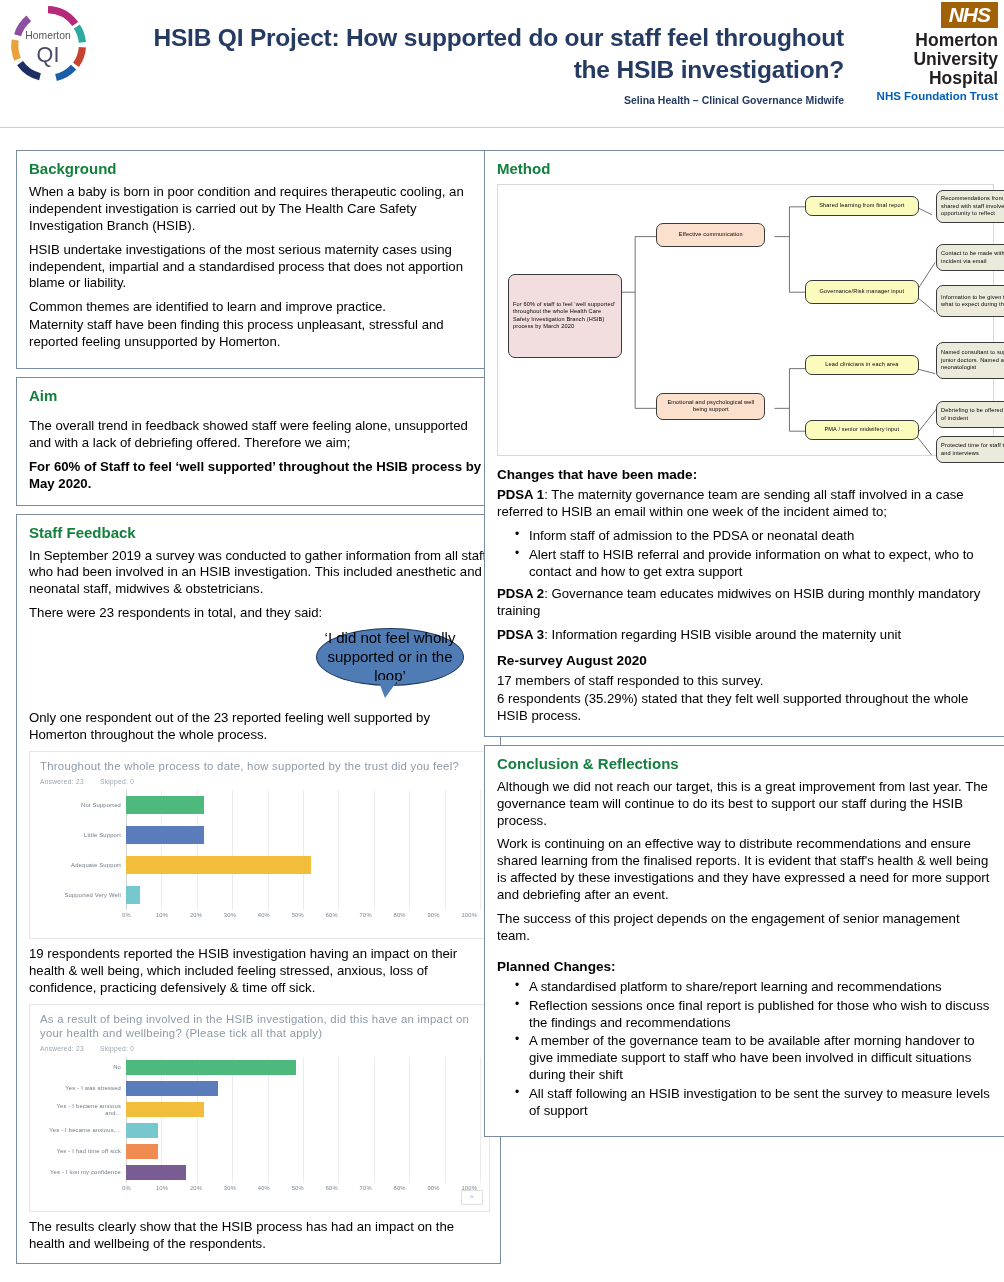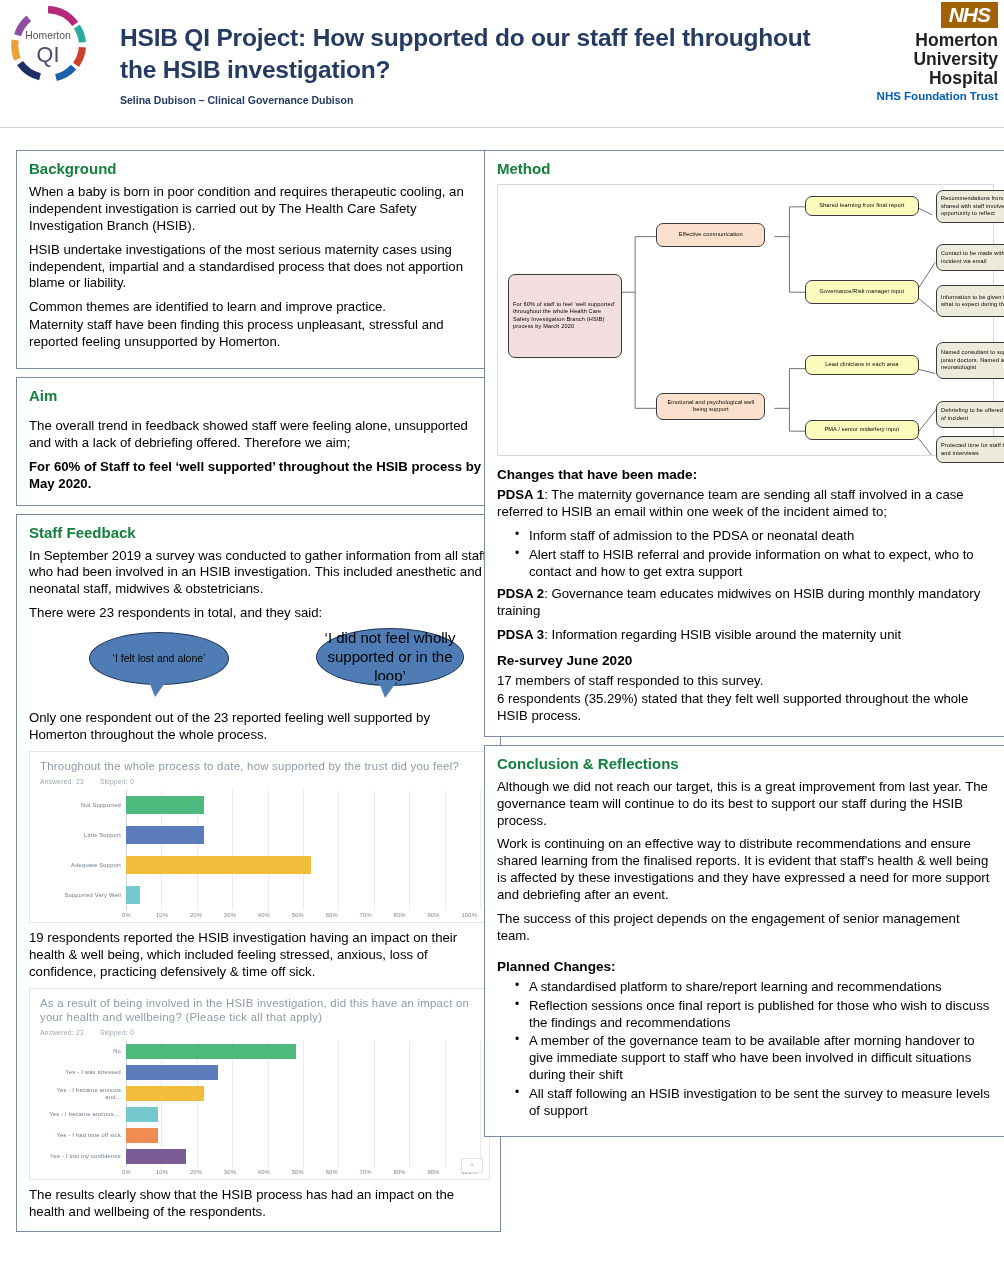--- a/index.html
+++ b/index.html
@@ -16,21 +16,21 @@
   
   #header {
     position:relative;
     height:128px;
     border-bottom:1px solid #cfcfcf;
     background:#fff;
   }
   #qi-logo { position:absolute; left:8px; top:4px; width:80px; height:80px; }
   #title-block {
     position:absolute; left:120px; right:160px; top:22px;
-    text-align:left;
+    text-align:right;
   }
   #poster-title {
     font-size:24.5px; font-weight:bold; color:#253b62;
     line-height:1.32; letter-spacing:-0.2px;
   }
   #poster-author {
     margin-top:7px; font-size:10.5px; font-weight:bold; color:#253b62;
   }
   #nhs-logo { position:absolute; right:6px; top:2px; width:152px; text-align:right; }
   #nhs-box {
@@ -99,21 +99,21 @@
     border-right:13px solid transparent;
     border-top:18px solid #4f7cb5;
   }
   #bubble-1 { left:60px; top:2px; width:140px; height:53px; }
   #bubble-2 { left:272px; top:-2px; width:148px; height:58px; font-size:15px;margin-left:15px; }
 
   
   .survey {
     border:1px solid #e6e6e6;
     background:#fff;
-    padding:7px 8px 4px 10px;
+    padding:7px 8px 20px 10px;
     margin:5px 0 7px 0;
     position:relative;
   }
   .survey .q {
     color:#8d9aa8; font-size:11.4px; line-height:1.24; letter-spacing:0.25px;
   }
   .survey .meta {
     color:#9aa5b1; font-size:6.6px; margin-top:5px; letter-spacing:0.3px;
   }
   .survey .meta span { margin-right:14px; }
@@ -177,21 +177,21 @@
       <path d="M40 91 A43 43 0 0 1 15 74" stroke="#1e2f63"></path>
       <path d="M12 69 A43 43 0 0 1 9 45" stroke="#e9a13b"></path>
       <path d="M12 39 A43 43 0 0 1 26 18" stroke="#8e4fa0"></path>
     </g>
     <text x="50" y="44" text-anchor="middle" font-family="Liberation Sans, sans-serif" font-size="13" fill="#555">Homerton</text>
     <text x="50" y="72" text-anchor="middle" font-family="Liberation Sans, sans-serif" font-size="27" fill="#4a4a6a">QI</text>
   </svg>
 
   <div id="title-block">
     <div id="poster-title">HSIB QI Project: How supported do our staff feel throughout the HSIB investigation?</div>
-    <div id="poster-author">Selina Dubison – Clinical Governance Dubison</div>
+    <div id="poster-author">Selina Health – Clinical Governance Midwife</div>
   </div>
 
   <div id="nhs-logo">
     <div id="nhs-box">NHS</div>
     <div id="nhs-trust-name">
       <div>Homerton</div>
       <div>University Hospital</div>
     </div>
     <div id="nhs-foundation">NHS Foundation Trust</div>
   </div>
@@ -214,24 +214,20 @@
       <p>The overall trend in feedback showed staff were feeling alone, unsupported and with a lack of debriefing offered. Therefore we aim;</p>
       <p class="b" style="margin-bottom:2px">For 60% of Staff to feel ‘well supported’ throughout the HSIB process by May 2020.</p>
     </div>
 
     <div class="panel">
       <h2>Staff Feedback</h2>
       <p>In September 2019 a survey was conducted to gather information from all staff who had been involved in an HSIB investigation. This included anesthetic and neonatal staff, midwives &amp; obstetricians.</p>
       <p style="margin-bottom:2px">There were 23 respondents in total, and they said:</p>
 
       <div class="bubble-row">
-        <div class="bubble" id="bubble-1">
-          <span>‘I felt lost and alone’</span>
-          <span class="tail"></span>
-        </div>
         <div class="bubble" id="bubble-2">
           <span>‘I did not feel wholly supported or in the loop’</span>
           <span class="tail"></span>
         </div>
       </div>
 
       <p style="margin-top:10px">Only one respondent out of the 23 reported feeling well supported by Homerton throughout the whole process.</p>
 
       <div class="survey">
         <div class="q">Throughout the whole process to date, how supported by the trust did you feel?</div>
@@ -512,21 +508,21 @@
 
       <h3 style="margin-top:11px">Changes that have been made:</h3>
       <p><b>PDSA 1</b><span>: The maternity governance team are sending all staff involved in a case referred to HSIB an email within one week of the incident aimed to;</span></p>
       <ul class="bullets">
         <li>Inform staff of admission to the PDSA or neonatal death</li>
         <li>Alert staff to HSIB referral and provide information on what to expect, who to contact and how to get extra support</li>
       </ul>
       <p><b>PDSA 2</b><span>: Governance team educates midwives on HSIB during monthly mandatory training</span></p>
       <p><b>PDSA 3</b><span>: Information regarding HSIB visible around the maternity unit</span></p>
 
-      <h3>Re-survey June 2020</h3>
+      <h3>Re-survey August 2020</h3>
       <p class="tight">17 members of staff responded to this survey.</p>
       <p style="margin-bottom:1px">6 respondents (35.29%) stated that they felt well supported throughout the whole HSIB process.</p>
     </div>
 
     <div class="panel">
       <h2>Conclusion &amp; Reflections</h2>
       <p>Although we did not reach our target, this is a great improvement from last year. The governance team will continue to do its best to support our staff during the HSIB process.</p>
       <p>Work is continuing on an effective way to distribute recommendations and ensure shared learning from the finalised reports. It is evident that staff's health &amp; well being is affected by these investigations and they have expressed a need for more support and debriefing after an event.</p>
       <p>The success of this project depends on the engagement of senior management team.</p>
 

